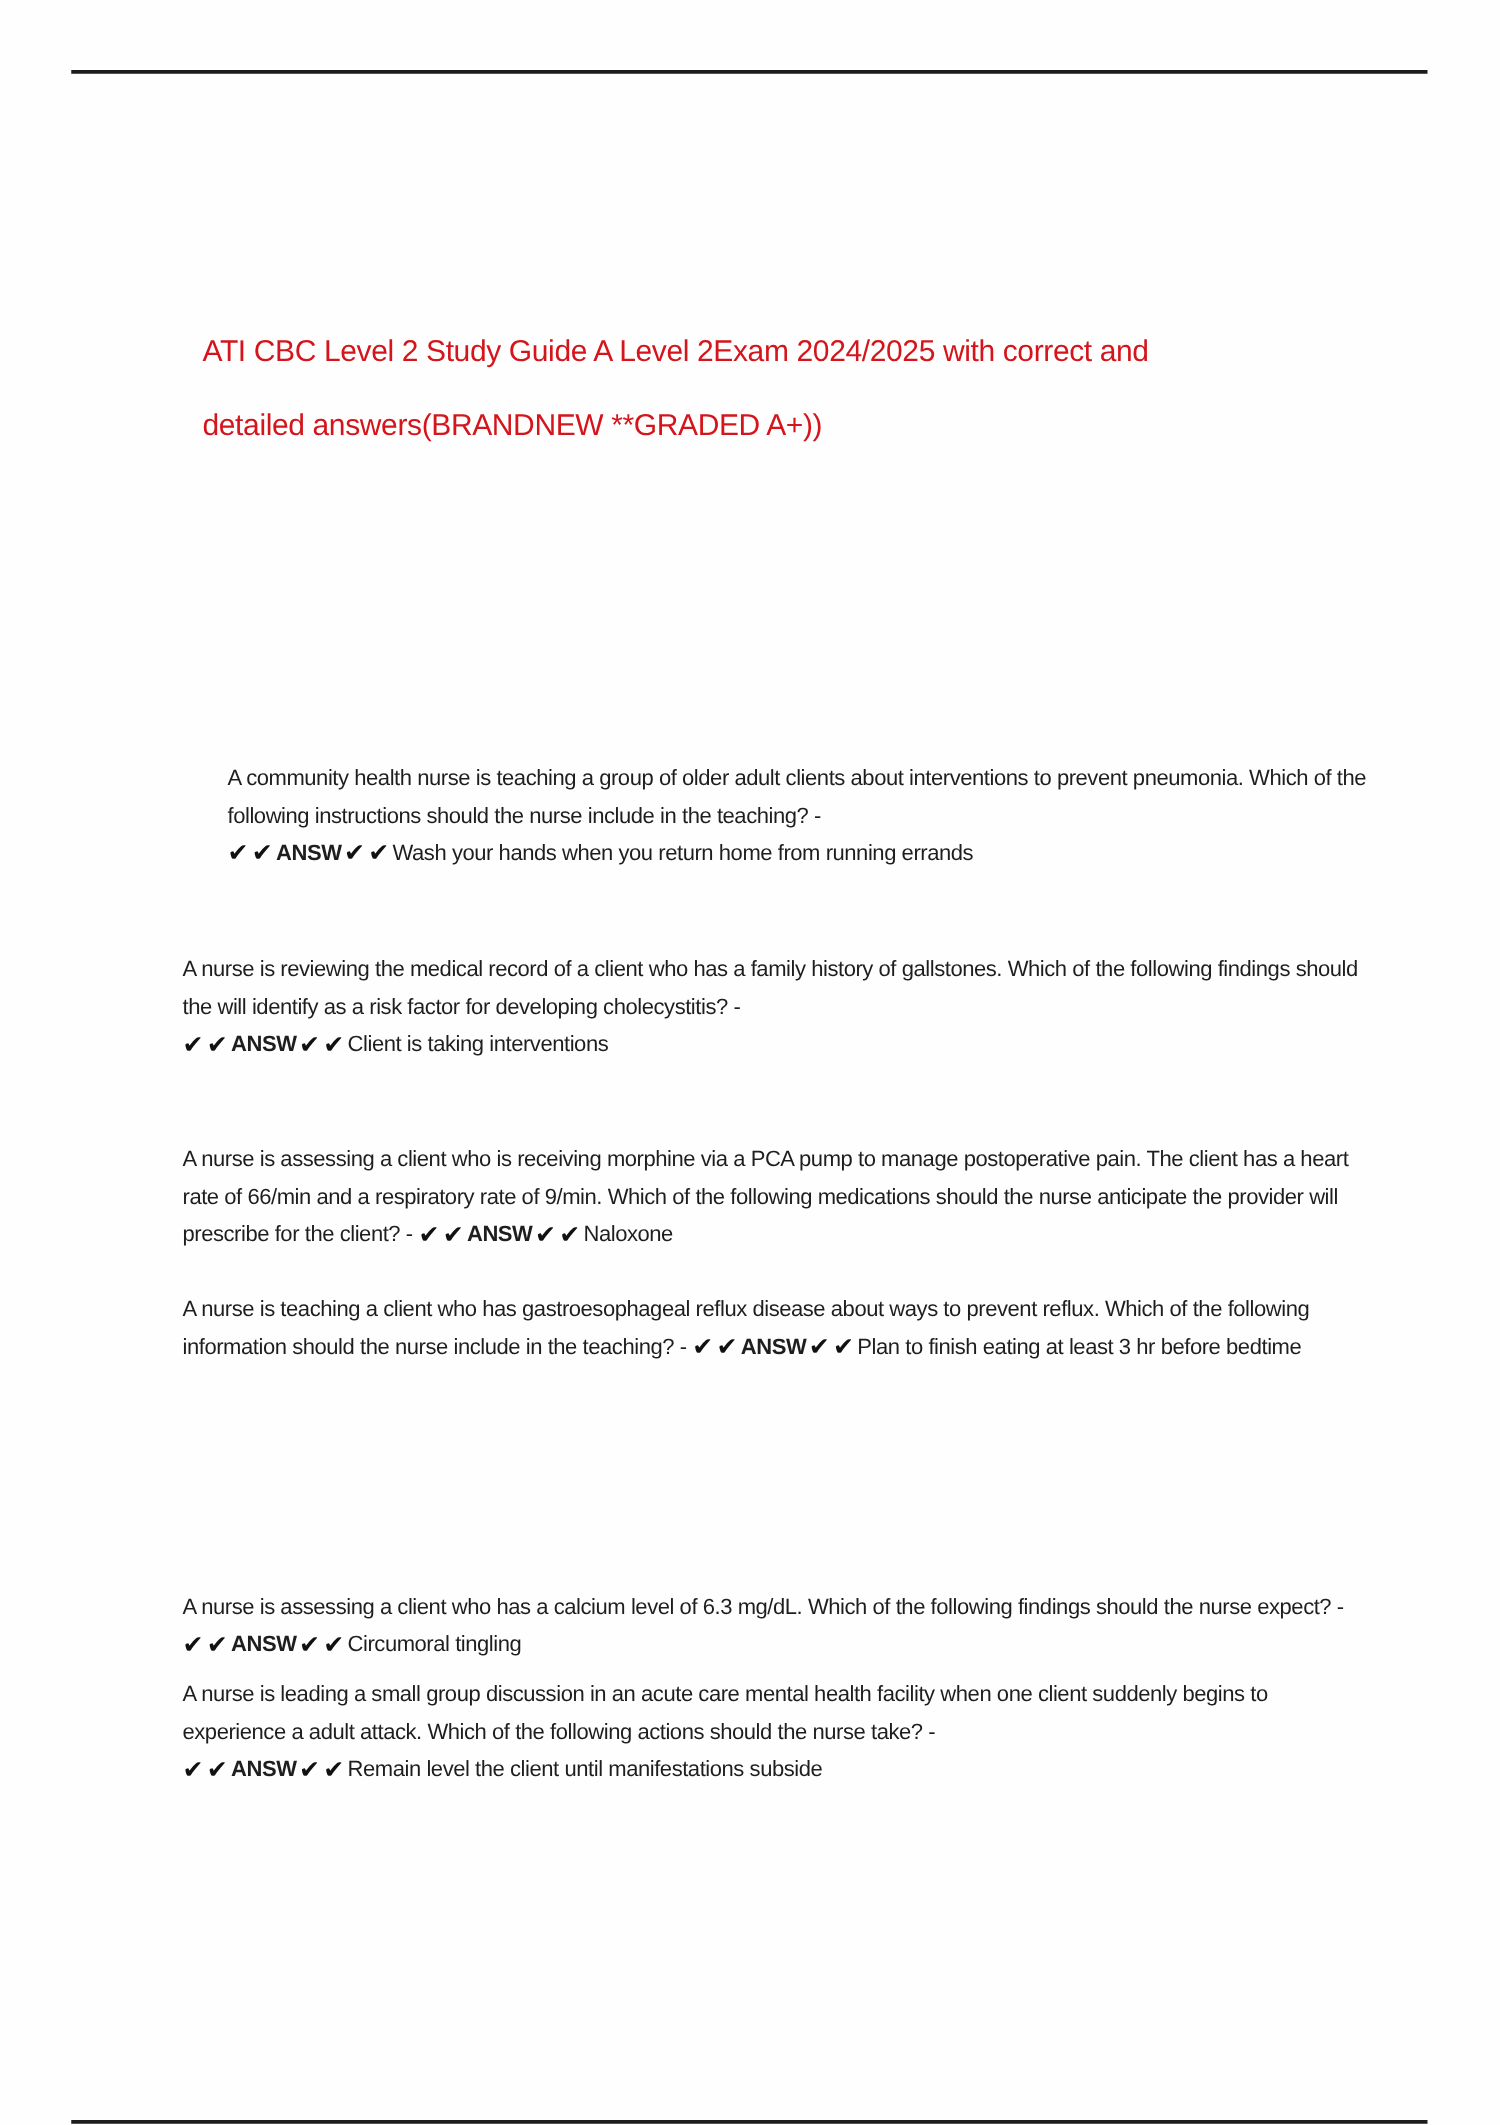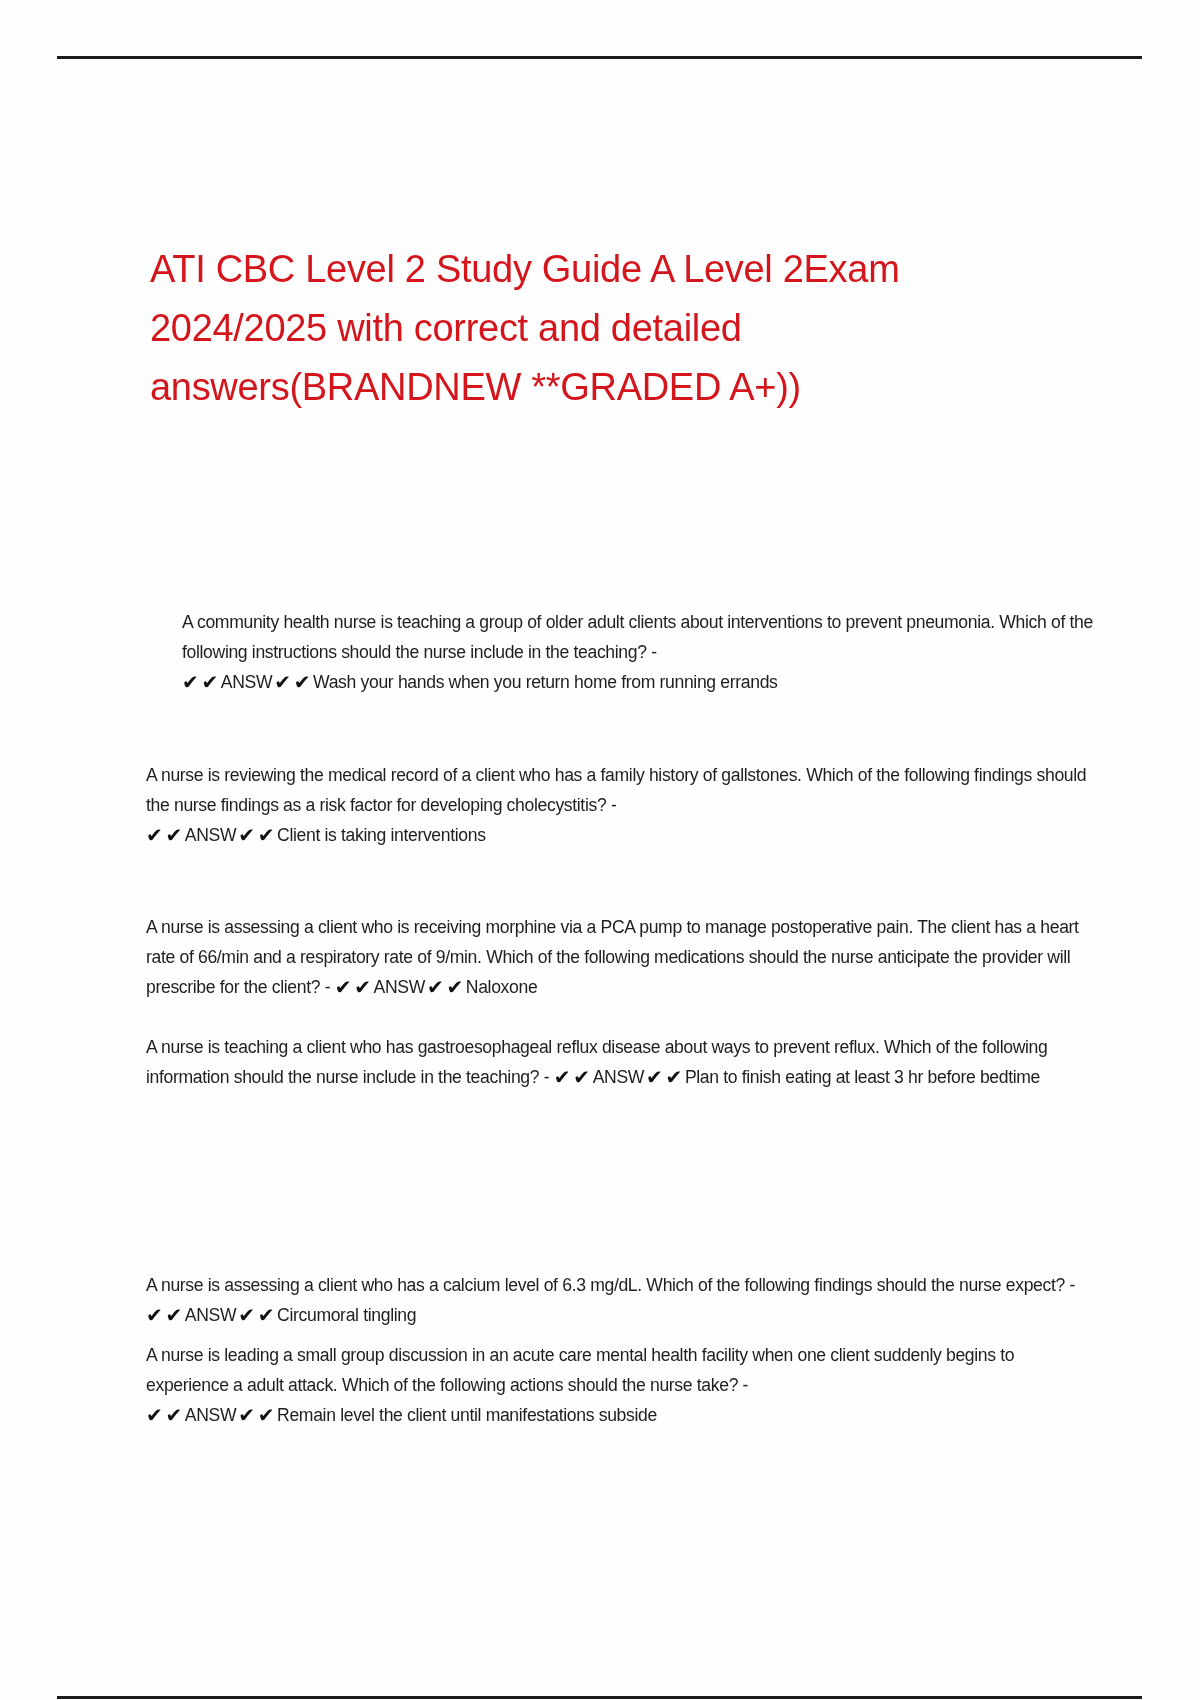--- a/index.html
+++ b/index.html
@@ -23,25 +23,25 @@
       background: #1c1c1c;
     }
     .rule.top { top: 56px; }
     .rule.bottom { top: 1696px; }
 
     .title {
       position: absolute;
       left: 146px;
       top: 236px;
       width: 820px;
-      margin: 4px;
+      margin: 16px;
       color: #d4161c;
       font-family: "Liberation Sans", "DejaVu Sans", sans-serif;
       font-weight: normal;
-      font-size: 38px;
+      font-size: 24px;
       line-height: 59px;
       letter-spacing: -0.3px;
     }
 
     .qa {
       position: absolute;
       left: 146px;
       width: 950px;
       margin: 0;
       font-size: 17.6px;
@@ -53,21 +53,21 @@
     .qa .sep { }
     .check {
       display: inline-block;
       font-weight: bold;
       font-size: 20px;
       line-height: 20px;
       color: #111;
       margin-right: 3px;
       transform: translateY(1px);
     }
-    .answer-tag { margin-right: 2px; }
+    .answer-tag { margin-right: 2px; font-weight: bold; }
 
     #qa-1 { top: 607px; margin-left: 36px; }
     #qa-2 { top: 760px; }
     #qa-3 { top: 912px; }
     #qa-4 { top: 1032px; }
     #qa-5 { top: 1270px; }
     #qa-6 { top: 1340px; }
   </style>
 </head>
 <body>
@@ -75,21 +75,21 @@
 <div class="rule top"></div>
 
 <h1 class="title">ATI CBC Level 2 Study Guide A Level 2Exam 2024/2025 with correct and detailed answers(BRANDNEW **GRADED A+))</h1>
 
 <p class="qa" id="qa-1">
   <span class="question">A community health nurse is teaching a group of older adult clients about interventions to prevent pneumonia. Which of the following instructions should the nurse include in the teaching?</span><span class="sep"> - </span><br>
   <span class="check">✔</span><span class="check">✔</span><span class="answer-tag">ANSW</span><span class="check">✔</span><span class="check">✔</span><span class="answer">Wash your hands when you return home from running errands</span>
 </p>
 
 <p class="qa" id="qa-2">
-  <span class="question">A nurse is reviewing the medical record of a client who has a family history of gallstones. Which of the following findings should the nurse findings as a risk factor for developing cholecystitis?</span><span class="sep"> - </span><br>
+  <span class="question">A nurse is reviewing the medical record of a client who has a family history of gallstones. Which of the following findings should the will identify as a risk factor for developing cholecystitis?</span><span class="sep"> - </span><br>
   <span class="check">✔</span><span class="check">✔</span><span class="answer-tag">ANSW</span><span class="check">✔</span><span class="check">✔</span><span class="answer">Client is taking interventions</span>
 </p>
 
 <p class="qa" id="qa-3">
   <span class="question">A nurse is assessing a client who is receiving morphine via a PCA pump to manage postoperative pain. The client has a heart rate of 66/min and a respiratory rate of 9/min. Which of the following medications should the nurse anticipate the provider will prescribe for the client?</span><span class="sep"> - </span><span class="check">✔</span><span class="check">✔</span><span class="answer-tag">ANSW</span><span class="check">✔</span><span class="check">✔</span><span class="answer">Naloxone</span>
 </p>
 
 <p class="qa" id="qa-4">
   <span class="question">A nurse is teaching a client who has gastroesophageal reflux disease about ways to prevent reflux. Which of the following information should the nurse include in the teaching?</span><span class="sep"> - </span><span class="check">✔</span><span class="check">✔</span><span class="answer-tag">ANSW</span><span class="check">✔</span><span class="check">✔</span><span class="answer">Plan to finish eating at least 3 hr before bedtime</span>
 </p>

